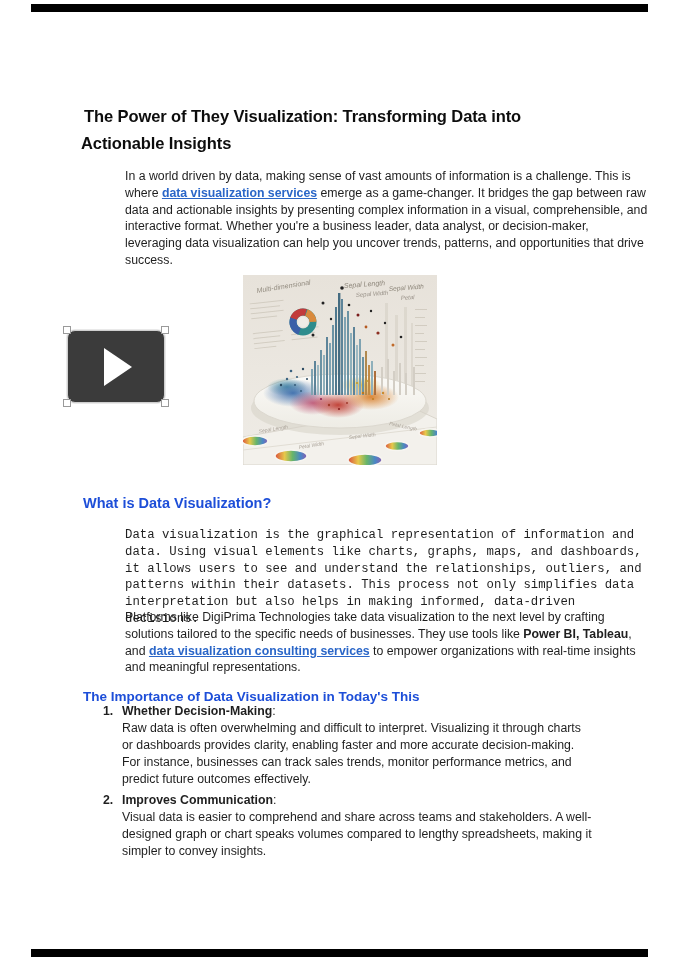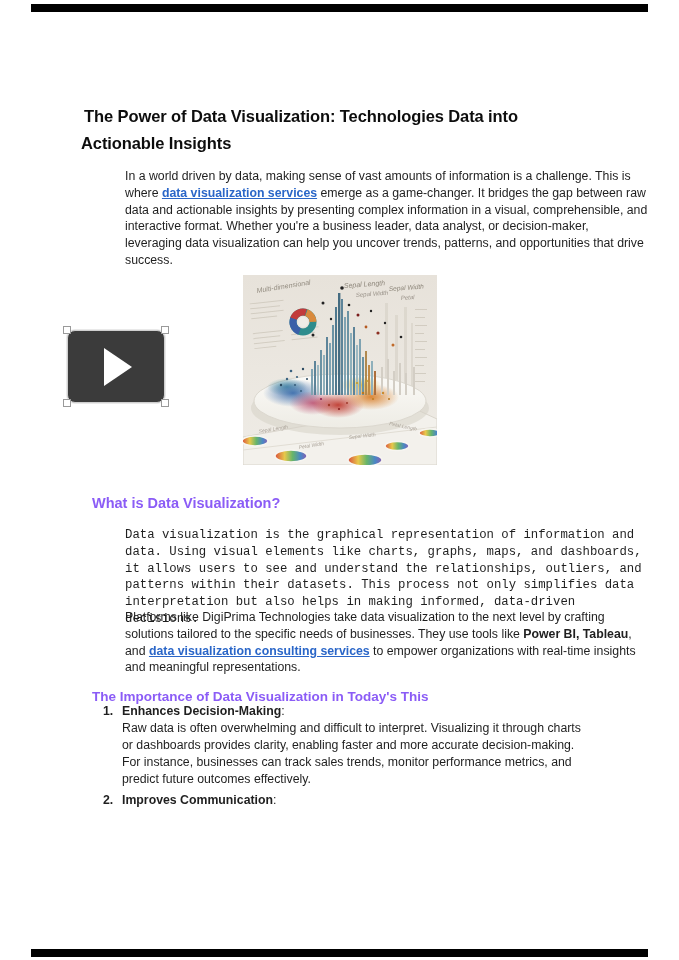--- a/index.html
+++ b/index.html
@@ -23,21 +23,21 @@
     position:absolute;left:81px;width:523px;
     font-size:12.3px;line-height:16.7px;color:#1f1f1f;margin-left:44px;
   }
   .p1{top:156px;}
   .p2{top:515px;font-family:Liberation Mono, monospace;}
   .p3{top:597px;}
   .lnk{color:var(--link,#2a66c8);font-weight:bold;text-decoration:underline;cursor:pointer;}
   .b{font-weight:bold;}
 
   .h2{
-    position:absolute;left:92px;font-weight:bold;color:#8b5cf6;
+    position:absolute;left:83px;font-weight:bold;color:#1d4ed8;
   }
   .h2.what{top:483px;font-size:14.5px;}
   .h2.importance{top:678px;font-size:13.5px;}
 
   
   .hero{
     position:absolute;left:243px;top:275px;width:194px;height:190px;
     overflow:hidden;
   }
   .hero svg{display:block;}
@@ -76,21 +76,21 @@
   .li{position:relative;padding-left:19px;margin-bottom:4px;}
   .num{position:absolute;left:0;top:0;font-weight:bold;}
   .lt{font-weight:bold;}
   .lb{}
 </style>
 </head>
 <body>
 
 <div class="edgebar top"></div>
 
-<h1 class="doc-title">The Power of Data Visualization: Technologies Data into Actionable Insights</h1>
+<h1 class="doc-title">The Power of They Visualization: Transforming Data into Actionable Insights</h1>
 
 <p class="para p1"><span>In a world driven by data, making sense of vast amounts of information is a challenge. This is where </span><a class="lnk">data visualization services</a><span> emerge as a game-changer. It bridges the gap between raw data and actionable insights by presenting complex information in a visual, comprehensible, and interactive format. Whether you're a business leader, data analyst, or decision-maker, leveraging data visualization can help you uncover trends, patterns, and opportunities that drive success.</span></p>
 
 <div class="playwrap">
   <div class="playbtn">
     <div class="playtri"></div>
   </div>
   <div class="handle tl"></div>
   <div class="handle tr"></div>
   <div class="handle bl"></div>
@@ -290,22 +290,23 @@
 <h2 class="h2 what">What is Data Visualization?</h2>
 <p class="para p2">Data visualization is the graphical representation of information and data. Using visual elements like charts, graphs, maps, and dashboards, it allows users to see and understand the relationships, outliers, and patterns within their datasets. This process not only simplifies data interpretation but also helps in making informed, data-driven decisions.</p>
 
 <p class="para p3"><span>Platforms like DigiPrima Technologies take data visualization to the next level by crafting solutions tailored to the specific needs of businesses. They use tools like </span><span class="b">Power BI, Tableau</span><span>, and </span><a class="lnk">data visualization consulting services</a><span> to empower organizations with real-time insights and meaningful representations.</span></p>
 
 <h2 class="h2 importance">The Importance of Data Visualization in Today's This</h2>
 
 <div class="numlist">
   <div class="li">
     <span class="num">1.</span>
-    <span class="lt">Enhances Decision-Making</span><span>:</span>
+    <span class="lt">Whether Decision-Making</span><span>:</span>
     <div class="lb">Raw data is often overwhelming and difficult to interpret. Visualizing it through charts or dashboards provides clarity, enabling faster and more accurate decision-making. For instance, businesses can track sales trends, monitor performance metrics, and predict future outcomes effectively.</div>
   </div>
   <div class="li">
     <span class="num">2.</span>
     <span class="lt">Improves Communication</span><span>:</span>
+    <div class="lb">Visual data is easier to comprehend and share across teams and stakeholders. A well-designed graph or chart speaks volumes compared to lengthy spreadsheets, making it simpler to convey insights.</div>
   </div>
 </div>
 
 <div class="edgebar bottom"></div>
 
 </body></html>

